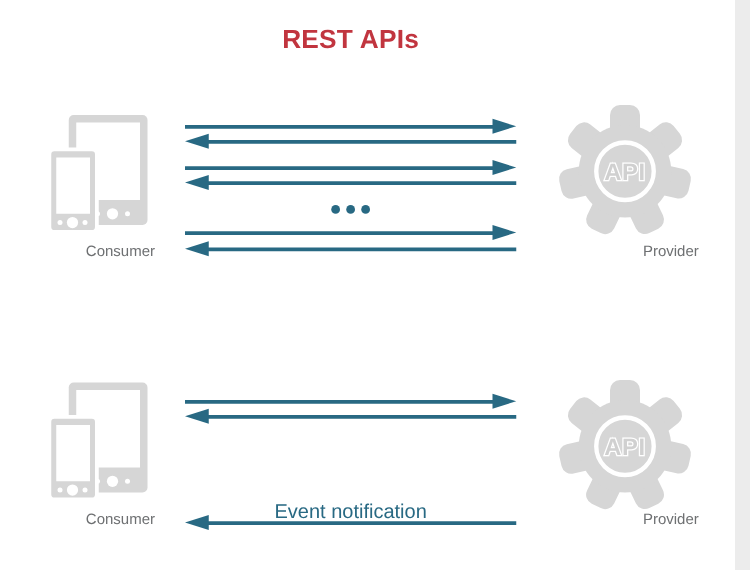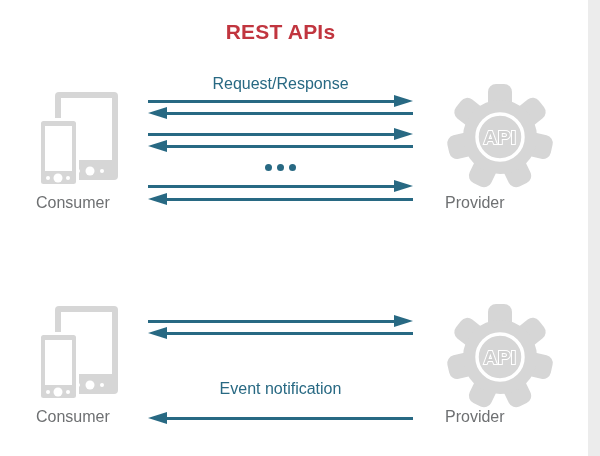--- a/index.html
+++ b/index.html
@@ -15,21 +15,21 @@
   }
   .section-title{
     position:absolute;left:148px;width:265px;text-align:center;
     font-size:21px;font-weight:bold;color:var(--red);letter-spacing:.2px;white-space:nowrap;
   }
   .flow-label{
     position:absolute;left:148px;width:265px;text-align:center;
     font-size:16px;color:var(--teal);white-space:nowrap;
   }
   .entity-label{
-    position:absolute;text-align:left;font-size:16px;color:var(--label-gray);white-space:nowrap;
+    position:absolute;text-align:right;font-size:12px;color:var(--label-gray);white-space:nowrap;
   }
   .arrow{position:absolute;left:148px;width:265px;height:13px;}
   .arrow .shaft{position:absolute;top:5px;height:3px;background:var(--teal);}
   .arrow.right .shaft{left:0;right:9px;}
   .arrow.left  .shaft{left:9px;right:0;}
   .arrow .head{position:absolute;top:0;width:0;height:0;
     border-top:6.5px solid transparent;border-bottom:6.5px solid transparent;}
   .arrow.right .head{right:0;border-left:19px solid var(--teal);}
   .arrow.left  .head{left:0;border-right:19px solid var(--teal);}
   .dots{position:absolute;left:148px;width:265px;text-align:center;line-height:0;}
@@ -44,21 +44,20 @@
   }
   .edge-strip{position:absolute;top:0;right:0;width:12px;height:456px;background:#ececec;}
 </style>
 </head>
 <body>
 
 <div class="canvas">
 
   <div class="section-title" style="top:20px">REST APIs</div>
 
-  <div class="flow-label" style="top:75px">Request/Response</div>
 
   <div class="arrow right" style="top:95px">
       <div class="shaft"></div>
       <div class="head"></div>
     </div>
   <div class="arrow left" style="top:107px">
       <div class="shaft"></div>
       <div class="head"></div>
     </div>
   <div class="arrow right" style="top:128px">
@@ -117,21 +116,21 @@
 
   <div class="arrow right" style="top:315px">
       <div class="shaft"></div>
       <div class="head"></div>
     </div>
   <div class="arrow left" style="top:327px">
       <div class="shaft"></div>
       <div class="head"></div>
     </div>
 
-  <div class="flow-label" style="top:380px">Event notification</div>
+  <div class="flow-label" style="top:401px">Event notification</div>
 
   <div class="arrow left" style="top:412px">
       <div class="shaft"></div>
       <div class="head"></div>
     </div>
 
   <svg class="icon-svg" style="left:38px;top:302px" width="82" height="100" viewBox="0 0 82 100">
     <rect x="17" y="4" width="63" height="88" rx="4" class="g"></rect>
     <rect x="23" y="10" width="51" height="62" class="w"></rect>
     <circle cx="52" cy="83" r="4.5" class="w"></circle>

